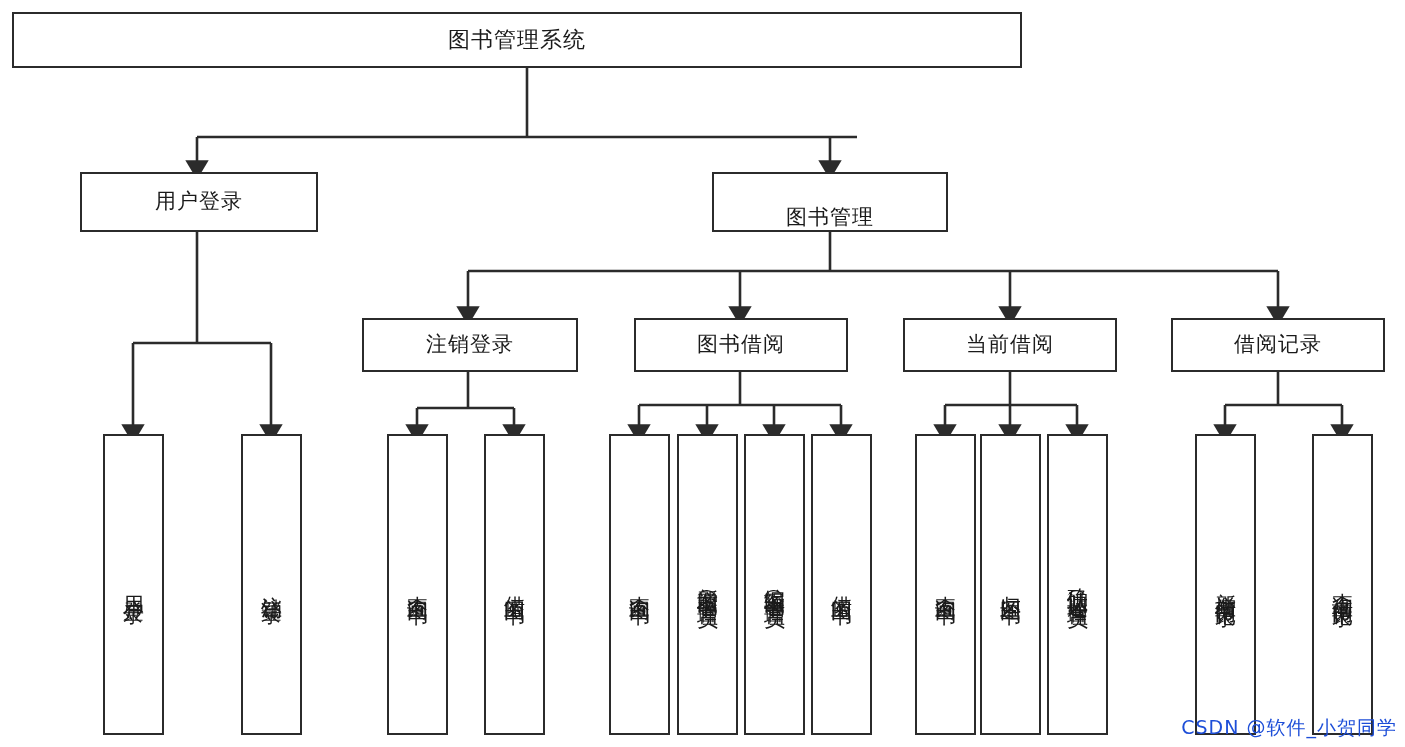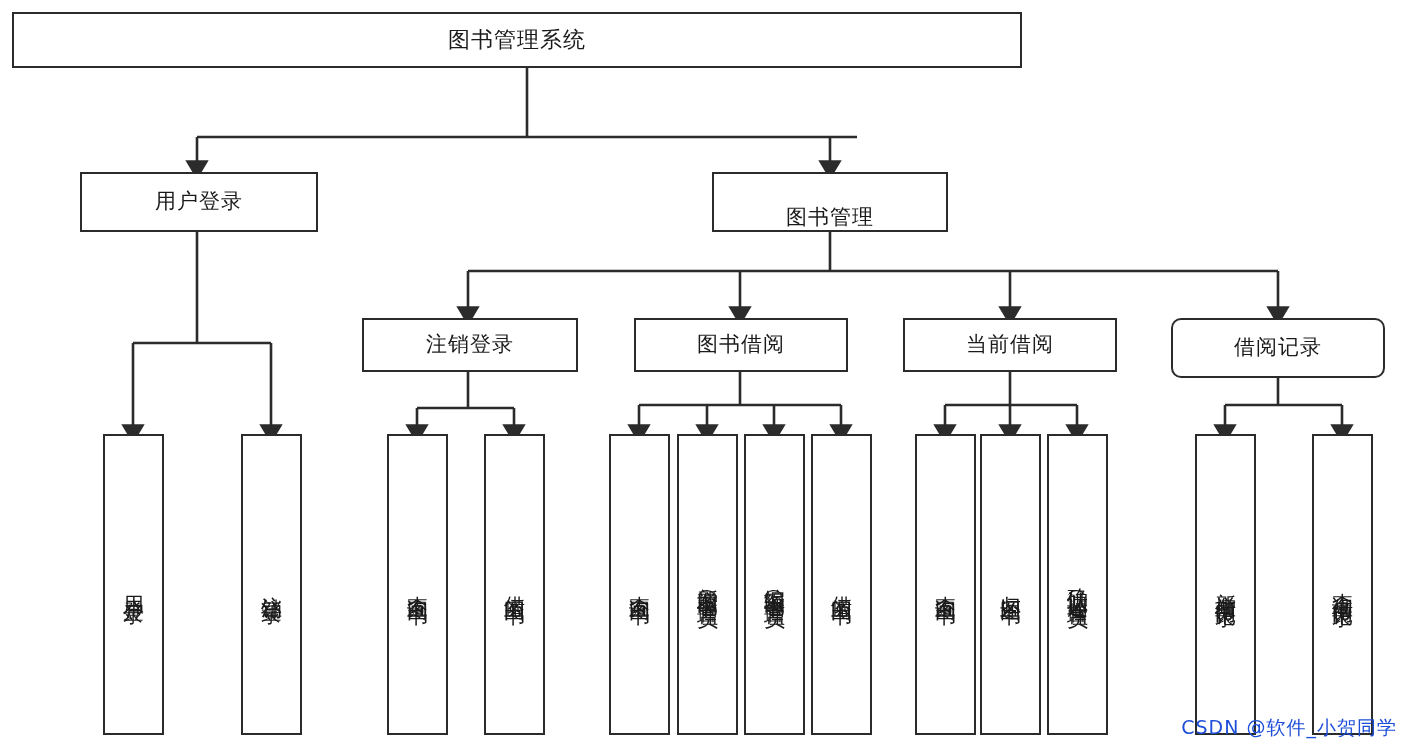--- a/index.html
+++ b/index.html
@@ -127,21 +127,21 @@
 
   <div class="node horiz" style="left:362px;top:318px;width:216px;height:54px;">
     <span class="txt">注销登录</span>
   </div>
   <div class="node horiz" style="left:634px;top:318px;width:214px;height:54px;">
     <span class="txt">图书借阅</span>
   </div>
   <div class="node horiz" style="left:903px;top:318px;width:214px;height:54px;">
     <span class="txt">当前借阅</span>
   </div>
-  <div class="node horiz" style="left:1171px;top:318px;width:214px;height:60px;border-radius:10px;">
+  <div class="node horiz" style="left:1171px;top:318px;width:214px;height:54px;">
     <span class="txt">借阅记录</span>
   </div>
 
   <div class="node vert" style="left:103px;top:434px;width:61px;height:301px;">
     <span class="txt">用户登录</span>
   </div>
   <div class="node vert" style="left:241px;top:434px;width:61px;height:301px;">
     <span class="txt">注销登录</span>
   </div>
 

